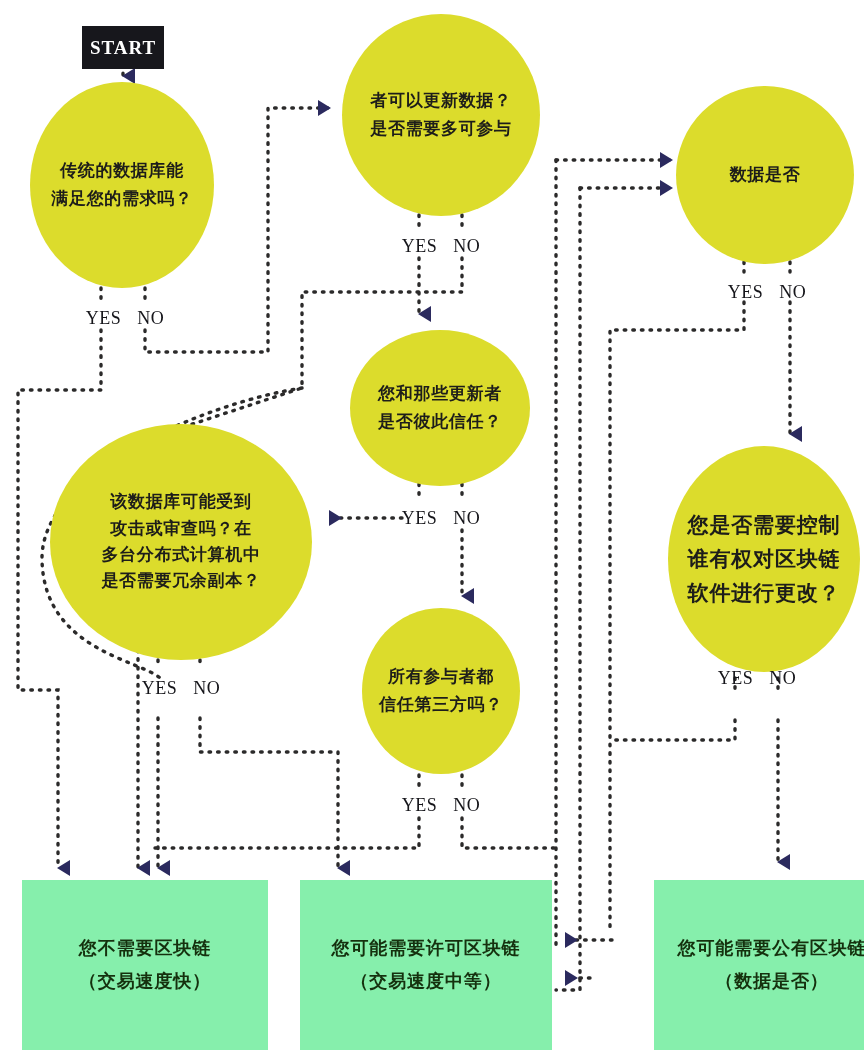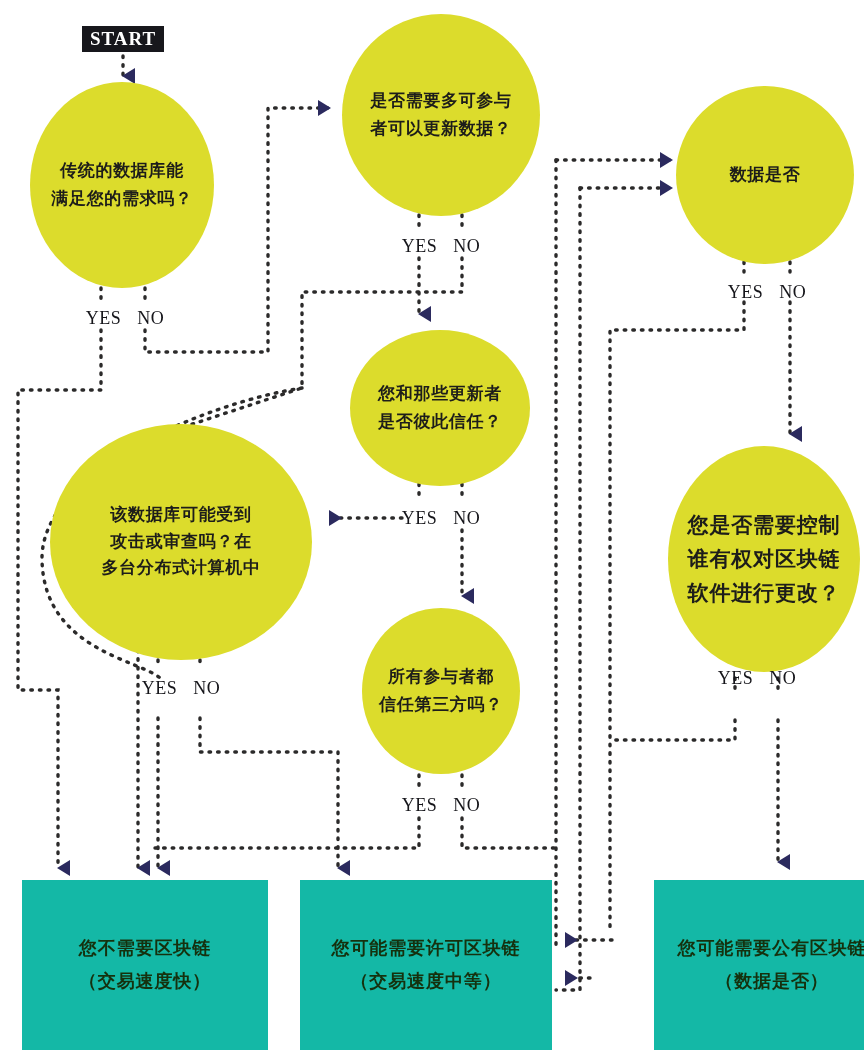--- a/index.html
+++ b/index.html
@@ -41,21 +41,21 @@
   }
   .startbox{
     background:#17171c;
     color:#ffffff;
     font-family:"Liberation Serif","DejaVu Serif",serif;
     font-weight:700;
     letter-spacing:.05em;
     font-size:19px;
   }
   .resultbox{
-    background:#14b8a6;
+    background:#86efac;
     color:#15310e;
     font-weight:700;
     letter-spacing:.05em;
   }
   .resultbox .txt{line-height:1.85;width:100%;}
   .ynrow{
     position:absolute;
     display:flex;
     justify-content:center;
     color:#15151a;
@@ -131,40 +131,40 @@
       <path d="M735,720 L735,740 L610,740"></path>
       <path d="M778,678 L778,690"></path>
       <path d="M778,720 L778,862" marker-end="url(#ar-down)"></path>
 
       <path d="M612,940 L566,940" marker-end="url(#ar-left)"></path>
       <path d="M590,978 L566,978" marker-end="url(#ar-left)"></path>
 
     </g>
   </svg>
 
-  <div class="node startbox" style="left:82px;top:26px;width:82px;height:26px;">
+  <div class="node startbox" style="left:82px;top:26px;width:82px;height:43px;">
     <span>START</span>
   </div>
 
   <div class="node circle" style="left:30px;top:82px;width:184px;height:206px;font-size:17px;">
     <div class="txt">
       <div>传统的数据库能</div>
       <div>满足您的需求吗？</div>
     </div>
   </div>
   <div class="ynrow" style="left:72px;top:308px;width:106px;">
     <span>YES</span>
     <span style="width:16px"></span>
     <span>NO</span>
   </div>
 
   <div class="node circle" style="left:342px;top:14px;width:198px;height:202px;font-size:17px;">
     <div class="txt">
+      <div>者可以更新数据？</div>
       <div>是否需要多可参与</div>
-      <div>者可以更新数据？</div>
     </div>
   </div>
   <div class="ynrow" style="left:388px;top:236px;width:106px;">
     <span>YES</span>
     <span style="width:16px"></span>
     <span>NO</span>
   </div>
 
   <div class="node circle" style="left:676px;top:86px;width:178px;height:178px;font-size:17px;">
     <div class="txt">
@@ -187,20 +187,21 @@
     <span>YES</span>
     <span style="width:16px"></span>
     <span>NO</span>
   </div>
 
   <div class="node circle" style="left:50px;top:424px;width:262px;height:236px;font-size:17px;">
     <div class="txt" style="line-height:1.55;">
       <div>该数据库可能受到</div>
       <div>攻击或审查吗？在</div>
       <div>多台分布式计算机中</div>
+      <div>是否需要冗余副本？</div>
     </div>
   </div>
   <div class="ynrow" style="left:128px;top:678px;width:106px;">
     <span>YES</span>
     <span style="width:16px"></span>
     <span>NO</span>
   </div>
 
   <div class="node circle" style="left:362px;top:608px;width:158px;height:166px;font-size:17px;">
     <div class="txt">

